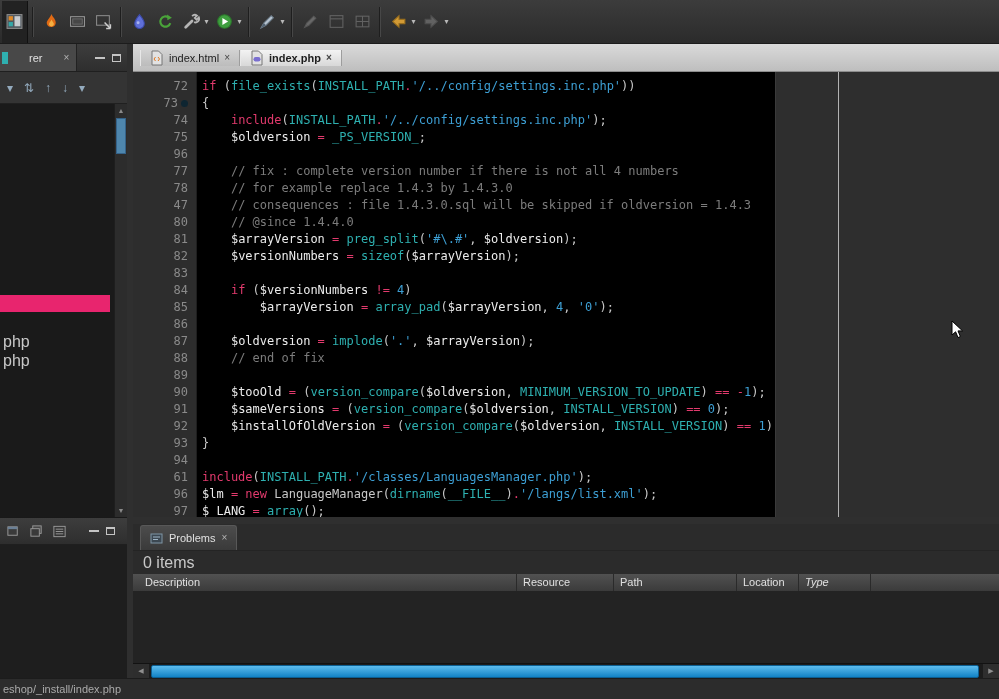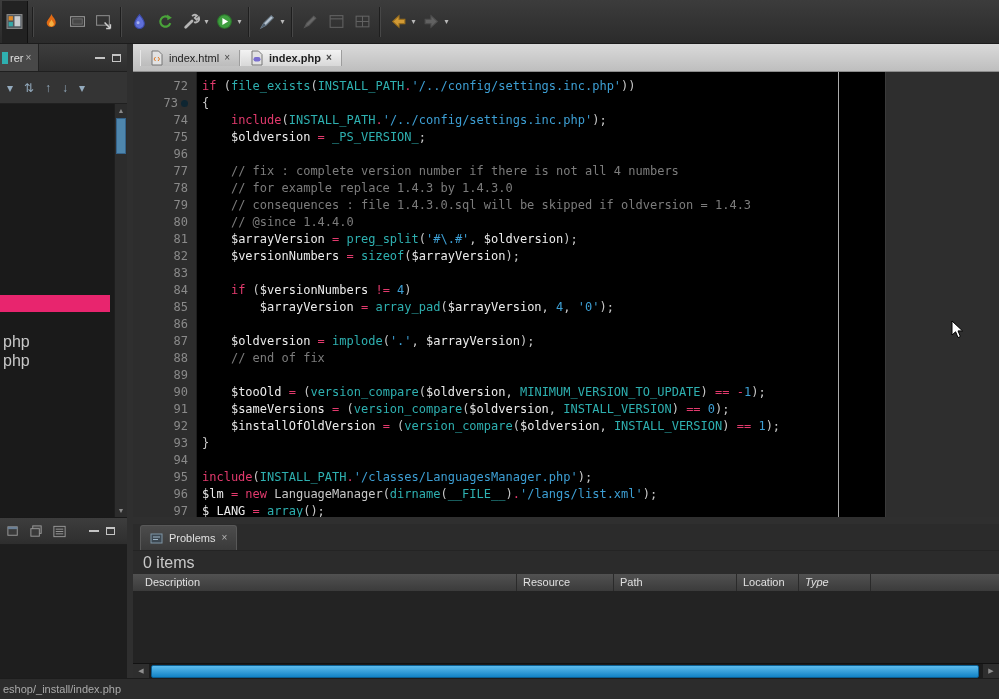--- a/index.html
+++ b/index.html
@@ -22,21 +22,21 @@
   .dd{font-size:8px;color:#b8b8b8;width:9px;display:inline-block;text-align:center;margin-left:-2px;}
 
   
   .workbench{display:flex;height:634px;}
 
   
   .left-panel{width:127px;display:flex;flex-direction:column;background:#262626;}
   .sash-v{width:6px;background:#2f2f2f;}
   .view-header{height:28px;background:linear-gradient(#3d3d3d,#2e2e2e);border-bottom:1px solid #1f1f1f;
                display:flex;align-items:center;justify-content:space-between;}
-  .view-tab{height:100%;display:flex;align-items:center;gap:2px;padding:0 7px 0 2px;
+  .view-tab{height:100%;display:flex;align-items:center;gap:21px;padding:0 7px 0 2px;
             background:#484848;border-right:1px solid #222;color:#e2e2e2;font-size:11px;}
   .vt-sliver{width:6px;height:12px;background:#2fb0b0;display:inline-block;}
   .vt-close,.etab-close,.ptab-close{font-size:10px;color:#b5b5b5;line-height:10px;}
   .vh-actions{display:flex;align-items:center;gap:7px;padding-right:6px;}
   .mini{width:10px;height:2px;background:#c4c4c4;display:inline-block;}
   .maxi{width:9px;height:8px;border:1px solid #c4c4c4;border-top-width:2px;display:inline-block;}
   .view-toolbar{height:32px;background:#343434;border-bottom:1px solid #202020;
                 display:flex;align-items:center;gap:11px;padding:0 7px;color:#93aabd;font-size:12px;}
   .vtb-icon{cursor:default;}
   .tree{position:relative;height:413px;background:#1a1a1a;overflow:hidden;}
@@ -61,21 +61,21 @@
   .etab.active{background:linear-gradient(#f3f3f3,#d8d8d8);font-weight:bold;}
   .etab .etab-close{color:#444;}
   .etab-filler{flex:1;}
   .ficon{display:block;}
 
   .editor{position:relative;height:445px;display:flex;background:#000;}
   .gutter{width:64px;background:#2d2d2d;border-right:1px solid #1f1f1f;color:#8a8a8a;
           font:12px/17px "DejaVu Sans Mono",monospace;text-align:right;padding:6px 8px 0 0;overflow:hidden;}
   .gl{height:17px;line-height:17px;white-space:nowrap;}
   .gdot{display:inline-block;width:7px;height:7px;border-radius:50%;background:#0e2531;margin-left:3px;}
-  .code{width:688px;background:#000;font:12px/17px "DejaVu Sans Mono",monospace;
+  .code{width:578px;background:#000;font:12px/17px "DejaVu Sans Mono",monospace;
         padding-top:6px;white-space:pre;overflow:hidden;color:var(--tp);}
   .cl{height:17px;padding-left:5px;}
   .t-k{color:var(--tk);} .t-f{color:var(--tf);} .t-c{color:var(--tc);} .t-s{color:var(--ts);}
   .t-n{color:var(--tn);} .t-m{color:var(--tm);} .t-v{color:var(--tv);} .t-p{color:var(--tp);}
   .print-margin{position:absolute;top:0;bottom:0;left:705px;width:1px;background:#c9c9c9;opacity:.85;}
   .editor-void{flex:1;background:#2e2e2e;border-left:1px solid #3a3a3a;}
   .sash-h{height:7px;background:#2f2f2f;}
 
   
   .problems{height:139px;display:flex;flex-direction:column;background:#282828;}
@@ -292,37 +292,37 @@
 
       <div class="editor">
         <div class="gutter">
             <div class="gl">72</div>
             <div class="gl">73<span class="gdot"></span></div>
             <div class="gl">74</div>
             <div class="gl">75</div>
             <div class="gl">96</div>
             <div class="gl">77</div>
             <div class="gl">78</div>
-            <div class="gl">79</div>
+            <div class="gl">47</div>
             <div class="gl">80</div>
             <div class="gl">81</div>
             <div class="gl">82</div>
             <div class="gl">83</div>
             <div class="gl">84</div>
             <div class="gl">85</div>
             <div class="gl">86</div>
             <div class="gl">87</div>
             <div class="gl">88</div>
             <div class="gl">89</div>
             <div class="gl">90</div>
             <div class="gl">91</div>
             <div class="gl">92</div>
             <div class="gl">93</div>
             <div class="gl">94</div>
-            <div class="gl">95</div>
+            <div class="gl">61</div>
             <div class="gl">96</div>
             <div class="gl">97</div>
           </div>
         <div class="code"><div class="cl"><span class="t-k">if</span><span class="t-p"> (</span><span class="t-f">file_exists</span><span class="t-p">(</span><span class="t-c">INSTALL_PATH</span><span class="t-k">.</span><span class="t-s">'/../config/settings.inc.php'</span><span class="t-p">))</span></div><div class="cl"><span class="t-p">{</span></div><div class="cl"><span class="t-p">    </span><span class="t-k">include</span><span class="t-p">(</span><span class="t-c">INSTALL_PATH</span><span class="t-k">.</span><span class="t-s">'/../config/settings.inc.php'</span><span class="t-p">);</span></div><div class="cl"><span class="t-p">    </span><span class="t-v">$oldversion</span><span class="t-k"> = </span><span class="t-c">_PS_VERSION_</span><span class="t-p">;</span></div><div class="cl"></div><div class="cl"><span class="t-p">    </span><span class="t-m">// fix : complete version number if there is not all 4 numbers</span></div><div class="cl"><span class="t-p">    </span><span class="t-m">// for example replace 1.4.3 by 1.4.3.0</span></div><div class="cl"><span class="t-p">    </span><span class="t-m">// consequences : file 1.4.3.0.sql will be skipped if oldversion = 1.4.3</span></div><div class="cl"><span class="t-p">    </span><span class="t-m">// @since 1.4.4.0</span></div><div class="cl"><span class="t-p">    </span><span class="t-v">$arrayVersion</span><span class="t-k"> = </span><span class="t-f">preg_split</span><span class="t-p">(</span><span class="t-s">'#\.#'</span><span class="t-p">, </span><span class="t-v">$oldversion</span><span class="t-p">);</span></div><div class="cl"><span class="t-p">    </span><span class="t-v">$versionNumbers</span><span class="t-k"> = </span><span class="t-f">sizeof</span><span class="t-p">(</span><span class="t-v">$arrayVersion</span><span class="t-p">);</span></div><div class="cl"></div><div class="cl"><span class="t-p">    </span><span class="t-k">if</span><span class="t-p"> (</span><span class="t-v">$versionNumbers</span><span class="t-k"> != </span><span class="t-n">4</span><span class="t-p">)</span></div><div class="cl"><span class="t-p">        </span><span class="t-v">$arrayVersion</span><span class="t-k"> = </span><span class="t-f">array_pad</span><span class="t-p">(</span><span class="t-v">$arrayVersion</span><span class="t-p">, </span><span class="t-n">4</span><span class="t-p">, </span><span class="t-s">'0'</span><span class="t-p">);</span></div><div class="cl"></div><div class="cl"><span class="t-p">    </span><span class="t-v">$oldversion</span><span class="t-k"> = </span><span class="t-f">implode</span><span class="t-p">(</span><span class="t-s">'.'</span><span class="t-p">, </span><span class="t-v">$arrayVersion</span><span class="t-p">);</span></div><div class="cl"><span class="t-p">    </span><span class="t-m">// end of fix</span></div><div class="cl"></div><div class="cl"><span class="t-p">    </span><span class="t-v">$tooOld</span><span class="t-k"> = </span><span class="t-p">(</span><span class="t-f">version_compare</span><span class="t-p">(</span><span class="t-v">$oldversion</span><span class="t-p">, </span><span class="t-c">MINIMUM_VERSION_TO_UPDATE</span><span class="t-p">) </span><span class="t-k">==</span><span class="t-p"> </span><span class="t-k">-</span><span class="t-n">1</span><span class="t-p">);</span></div><div class="cl"><span class="t-p">    </span><span class="t-v">$sameVersions</span><span class="t-k"> = </span><span class="t-p">(</span><span class="t-f">version_compare</span><span class="t-p">(</span><span class="t-v">$oldversion</span><span class="t-p">, </span><span class="t-c">INSTALL_VERSION</span><span class="t-p">) </span><span class="t-k">==</span><span class="t-p"> </span><span class="t-n">0</span><span class="t-p">);</span></div><div class="cl"><span class="t-p">    </span><span class="t-v">$installOfOldVersion</span><span class="t-k"> = </span><span class="t-p">(</span><span class="t-f">version_compare</span><span class="t-p">(</span><span class="t-v">$oldversion</span><span class="t-p">, </span><span class="t-c">INSTALL_VERSION</span><span class="t-p">) </span><span class="t-k">==</span><span class="t-p"> </span><span class="t-n">1</span><span class="t-p">);</span></div><div class="cl"><span class="t-p">}</span></div><div class="cl"></div><div class="cl"><span class="t-k">include</span><span class="t-p">(</span><span class="t-c">INSTALL_PATH</span><span class="t-k">.</span><span class="t-s">'/classes/LanguagesManager.php'</span><span class="t-p">);</span></div><div class="cl"><span class="t-v">$lm</span><span class="t-k"> = new </span><span class="t-p">LanguageManager(</span><span class="t-f">dirname</span><span class="t-p">(</span><span class="t-c">__FILE__</span><span class="t-p">)</span><span class="t-k">.</span><span class="t-s">'/langs/list.xml'</span><span class="t-p">);</span></div><div class="cl"><span class="t-v">$_LANG</span><span class="t-k"> = </span><span class="t-f">array</span><span class="t-p">();</span></div></div>
         <div class="editor-void"></div>
         <div class="print-margin"></div>
       </div>
 
       <div class="sash-h"></div>
 

